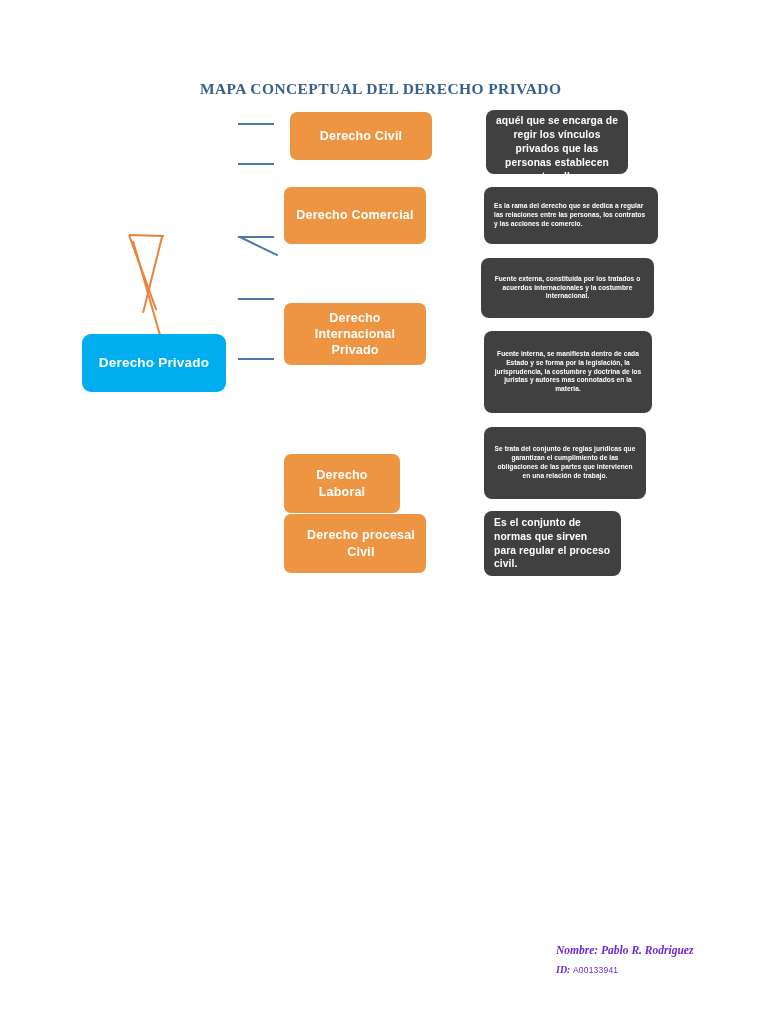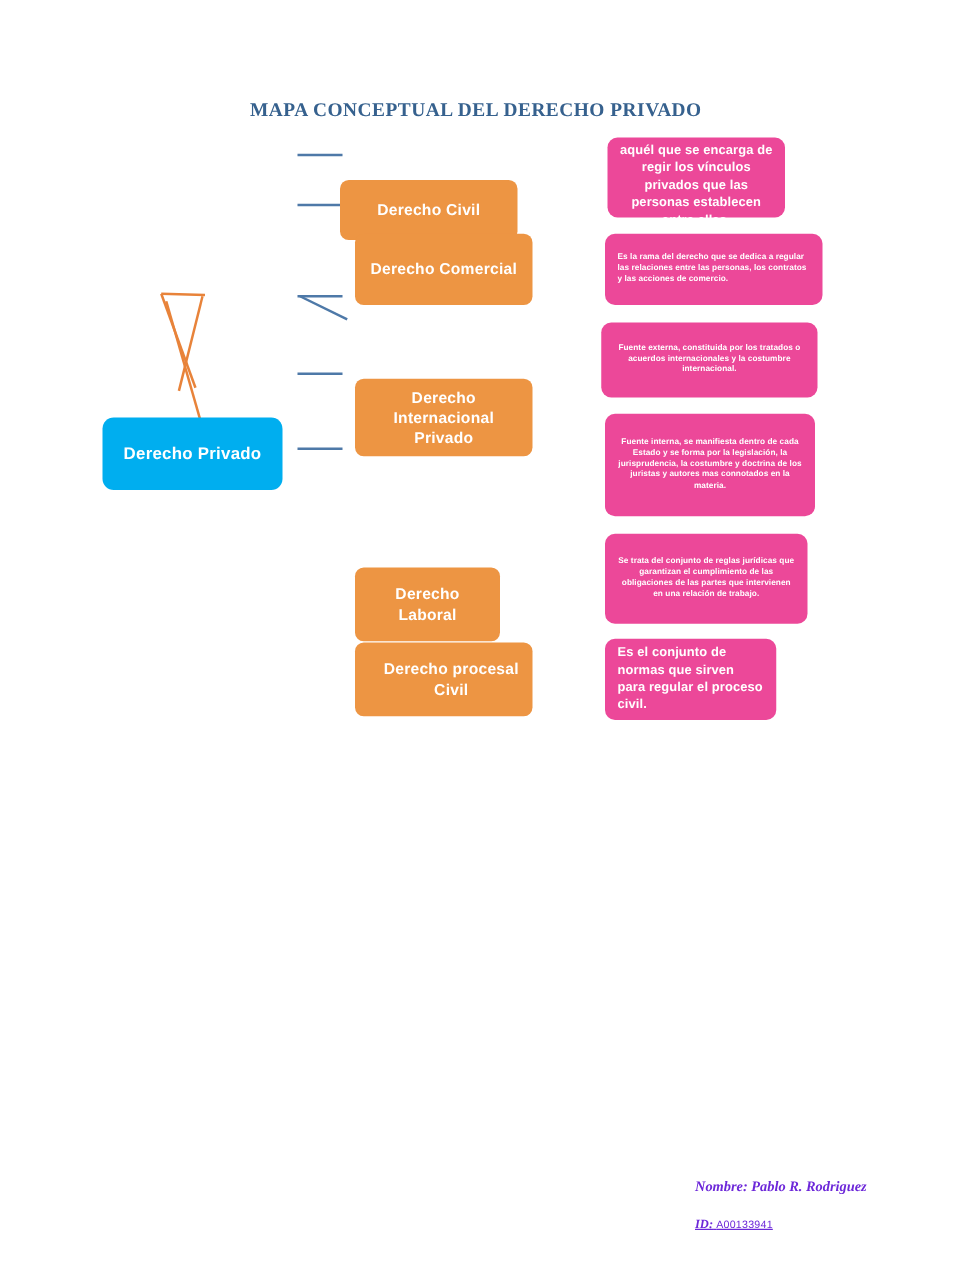--- a/index.html
+++ b/index.html
@@ -60,21 +60,21 @@
 
   .topic-node {
     background: #ED9543;
     font-size: 12.5px;
     font-weight: bold;
     letter-spacing: 0.2px;
     padding: 4px 8px;
   }
 
   .desc-node {
-    background: #ec4899;
+    background: #404040;
     border-radius: 8px;
     color: #ffffff;
     font-weight: bold;
     padding: 6px 10px;
     line-height: 1.35;
   }
 
   .desc-lg { font-size: 10.3px; letter-spacing: 0.1px; }
   .desc-sm { font-size: 6.6px;  letter-spacing: 0.05px; }
 
@@ -107,24 +107,23 @@
     font-family: "Liberation Serif", serif;
     color: #6d28d9;
   }
   .footer-name {
     font-size: 11.5px;
     font-style: italic;
     font-weight: bold;
     white-space: nowrap;
   }
   .footer-id-row {
-    margin-top: 18px;
+    margin-top: 8px;
     font-size: 10px;
     white-space: nowrap;
-    text-decoration: underline;
   }
   .footer-id-label {
     font-style: italic;
     font-weight: bold;
   }
   .footer-id-value {
     font-family: "Liberation Sans", sans-serif;
     font-size: 8.5px;
     letter-spacing: 0.2px;
   }
@@ -145,21 +144,21 @@
 
   <div class="ink" style="left:129px; top:234px; width:35px; height:2px; transform:rotate(1.5deg);"></div>
   <div class="ink" style="left:129px; top:234px; width:80px; height:2px; transform:rotate(70deg);"></div>
   <div class="ink" style="left:162px; top:236px; width:78px; height:2px; transform:rotate(104deg);"></div>
   <div class="ink" style="left:133px; top:240px; width:122px; height:2px; transform:rotate(74deg);"></div>
 
   <div class="node root-node" style="left:82px; top:314px; width:144px; height:58px;margin-top:20px;">
     <span>Derecho Privado</span>
   </div>
 
-  <div class="node topic-node" style="left:272px; top:112px; width:142px; height:48px;margin-top:32px;">
+  <div class="node topic-node" style="left:290px; top:112px; width:142px; height:48px;">
     <span>Derecho Civil</span>
   </div>
 
   <div class="node topic-node" style="left:284px; top:187px; width:142px; height:57px;">
     <span>Derecho Comercial</span>
   </div>
 
   <div class="node topic-node" style="left:284px; top:303px; width:142px; height:62px; white-space:pre-line;">
     <span style="white-space:pre-line;">Derecho
 Internacional Privado</span>

